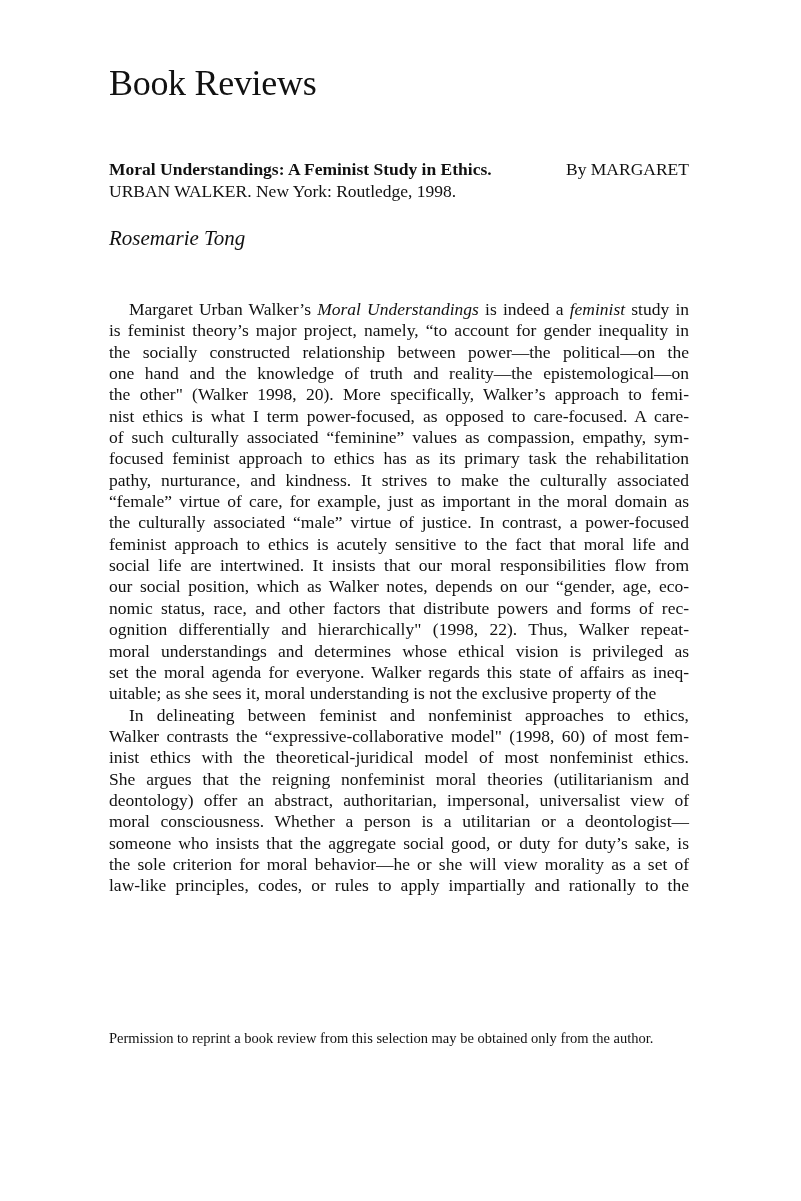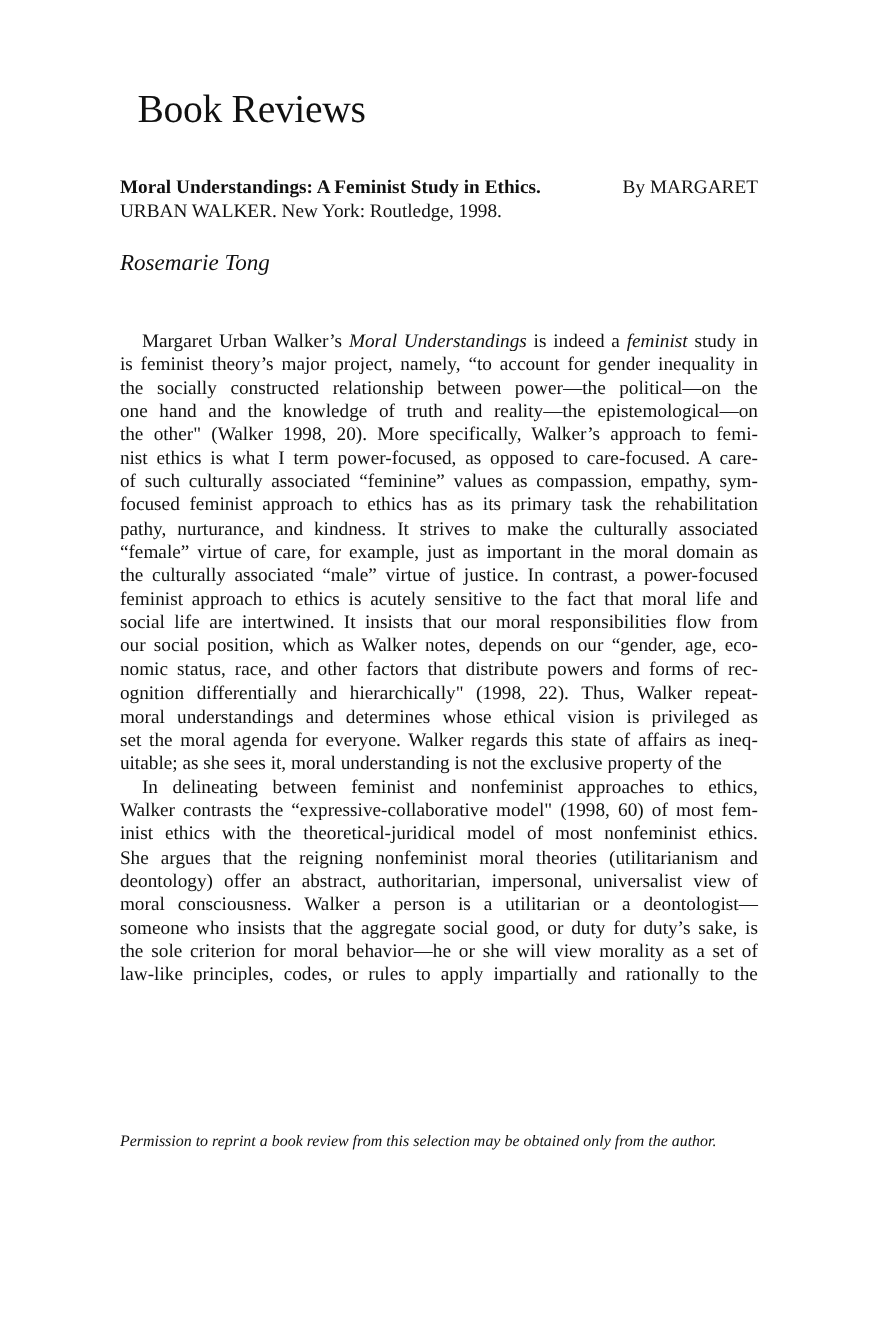--- a/index.html
+++ b/index.html
@@ -20,21 +20,21 @@
       left: 109px;
       top: 0;
       width: 580px;
     }
     .section-title {
       position: absolute;
       top: 62px;
       left: 0;
       font-size: 36px;
       font-weight: normal;
-      margin: 16px;
+      margin: 0;
       letter-spacing: -0.3px;
       white-space: nowrap;
     }
     .citation {
       position: absolute;
       top: 158px;
       left: 0;
       width: 580px;
       font-size: 17.5px;
       line-height: 22px;
@@ -77,21 +77,20 @@
     }
     .line.indent {
       padding-left: 20px;
     }
     .footer-note {
       position: absolute;
       top: 1030px;
       left: 0;
       width: 580px;
       font-size: 14.5px;
-      font-style: italic;
       white-space: nowrap;
     }
   </style>
 </head>
 <body>
 
 <div class="page">
 
   <h1 class="section-title">Book Reviews</h1>
 
@@ -127,21 +126,21 @@
     <span class="line">ognition differentially and hierarchically" (1998, 22). Thus, Walker repeat-</span>
     <span class="line">moral understandings and determines whose ethical vision is privileged as</span>
     <span class="line">set the moral agenda for everyone. Walker regards this state of affairs as ineq-</span>
     <span class="line last">uitable; as she sees it, moral understanding is not the exclusive property of the</span>
 
     <span class="line indent">In delineating between feminist and nonfeminist approaches to ethics,</span>
     <span class="line">Walker contrasts the “expressive-collaborative model" (1998, 60) of most fem-</span>
     <span class="line">inist ethics with the theoretical-juridical model of most nonfeminist ethics.</span>
     <span class="line">She argues that the reigning nonfeminist moral theories (utilitarianism and</span>
     <span class="line">deontology) offer an abstract, authoritarian, impersonal, universalist view of</span>
-    <span class="line">moral consciousness. Walker a person is a utilitarian or a deontologist—</span>
+    <span class="line">moral consciousness. Whether a person is a utilitarian or a deontologist—</span>
     <span class="line">someone who insists that the aggregate social good, or duty for duty’s sake, is</span>
     <span class="line">the sole criterion for moral behavior—he or she will view morality as a set of</span>
     <span class="line">law-like principles, codes, or rules to apply impartially and rationally to the</span>
   </div>
 
   <div class="footer-note">Permission to reprint a book review from this selection may be obtained only from the author.</div>
 
 </div>
 
 </body></html>

